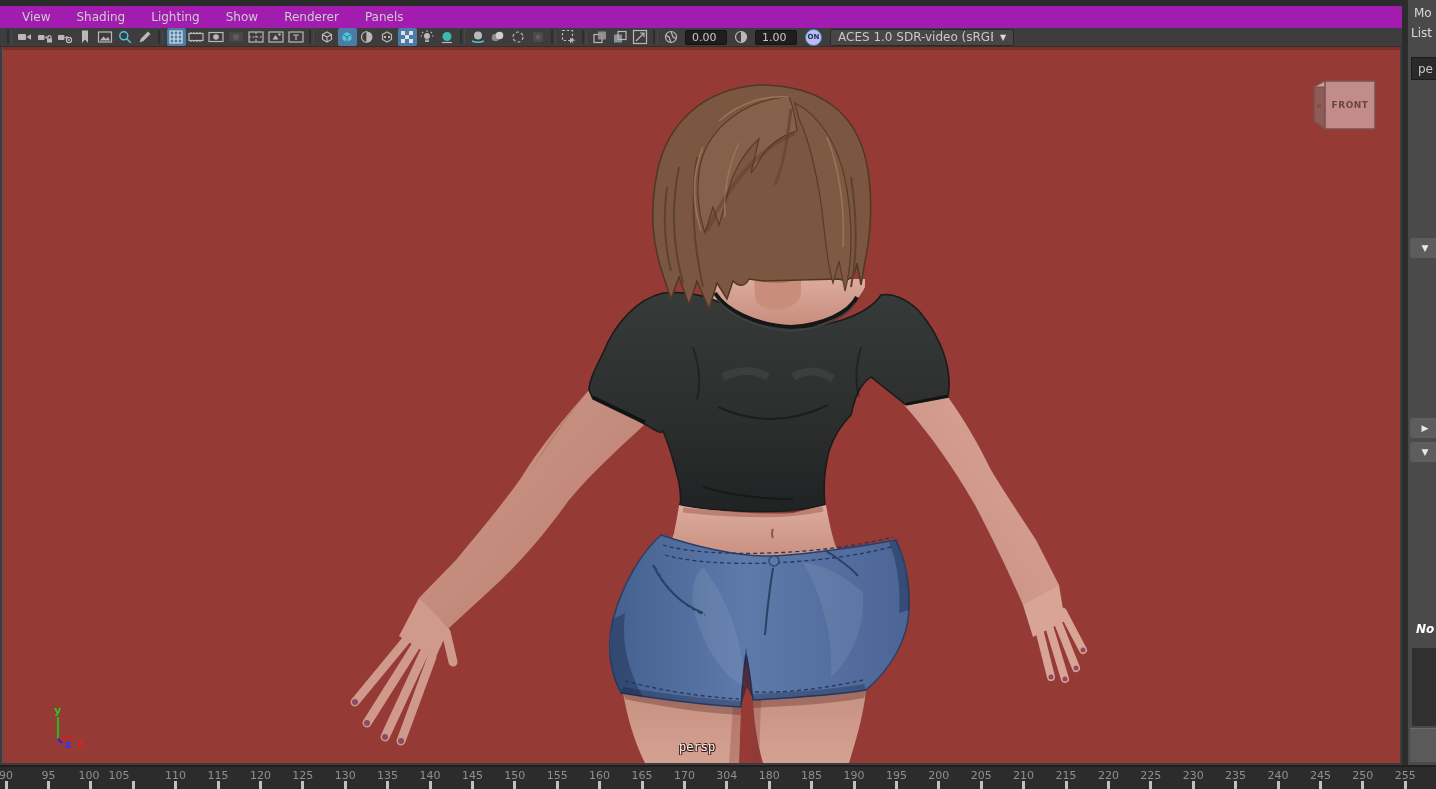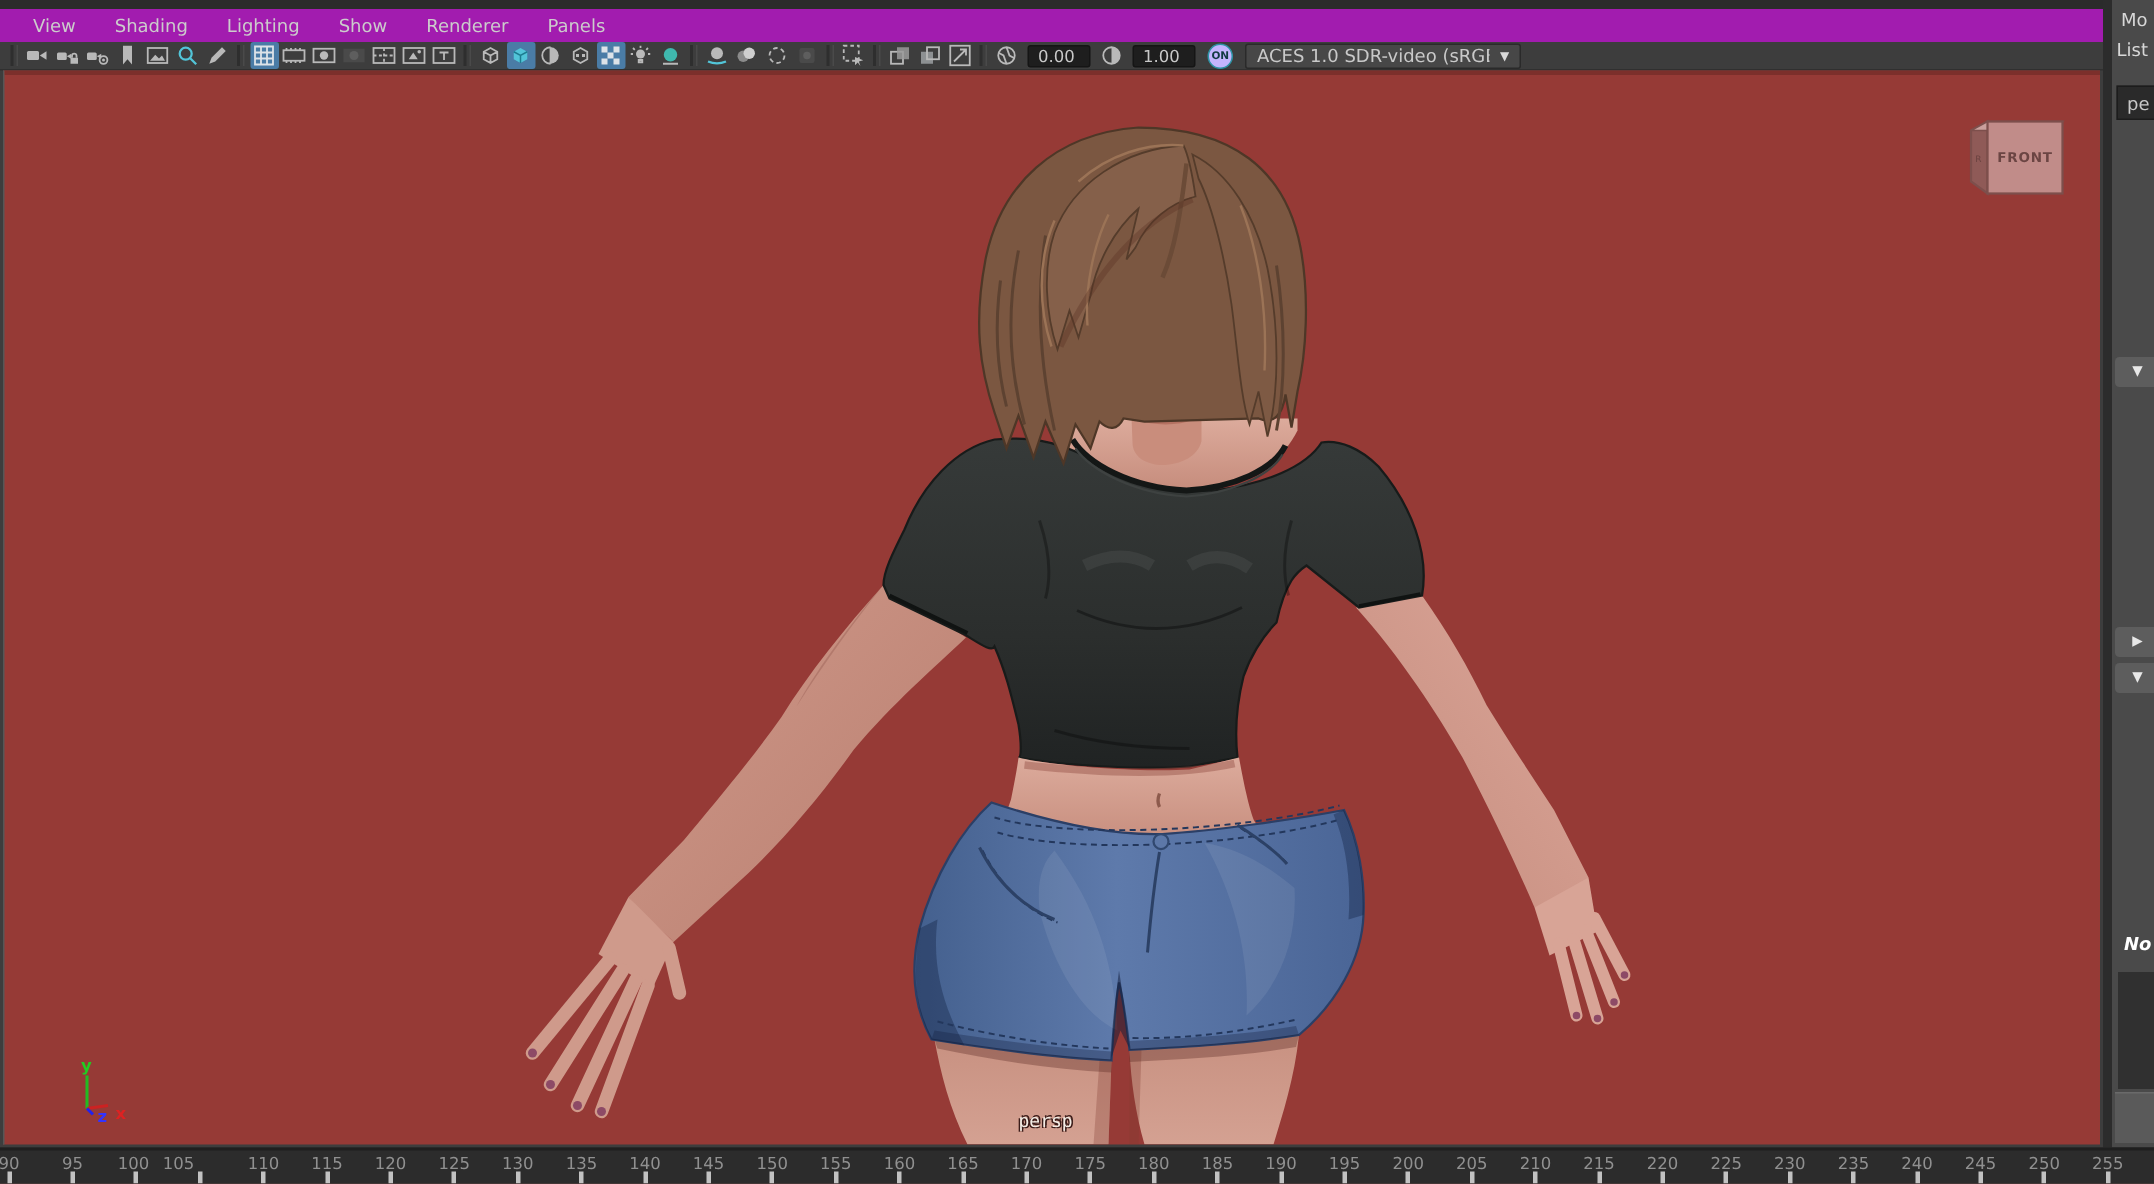--- a/index.html
+++ b/index.html
@@ -579,21 +579,21 @@
       <div class="tl-num" style="left: 514.8px;">150</div>
       <div class="tl-tick" style="left: 555.7px;"></div>
       <div class="tl-num" style="left: 557.2px;">155</div>
       <div class="tl-tick" style="left: 598.1px;"></div>
       <div class="tl-num" style="left: 599.6px;">160</div>
       <div class="tl-tick" style="left: 640.5px;"></div>
       <div class="tl-num" style="left: 642px;">165</div>
       <div class="tl-tick" style="left: 682.9px;"></div>
       <div class="tl-num" style="left: 684.4px;">170</div>
       <div class="tl-tick" style="left: 725.3px;"></div>
-      <div class="tl-num" style="left: 726.8px;">175</div>
+      <div class="tl-num" style="left: 726.8px;">304</div>
       <div class="tl-tick" style="left: 767.7px;"></div>
       <div class="tl-num" style="left: 769.2px;">180</div>
       <div class="tl-tick" style="left: 810.1px;"></div>
       <div class="tl-num" style="left: 811.6px;">185</div>
       <div class="tl-tick" style="left: 852.5px;"></div>
       <div class="tl-num" style="left: 854px;">190</div>
       <div class="tl-tick" style="left: 894.9px;"></div>
       <div class="tl-num" style="left: 896.4px;">195</div>
       <div class="tl-tick" style="left: 937.3px;"></div>
       <div class="tl-num" style="left: 938.8px;">200</div>

